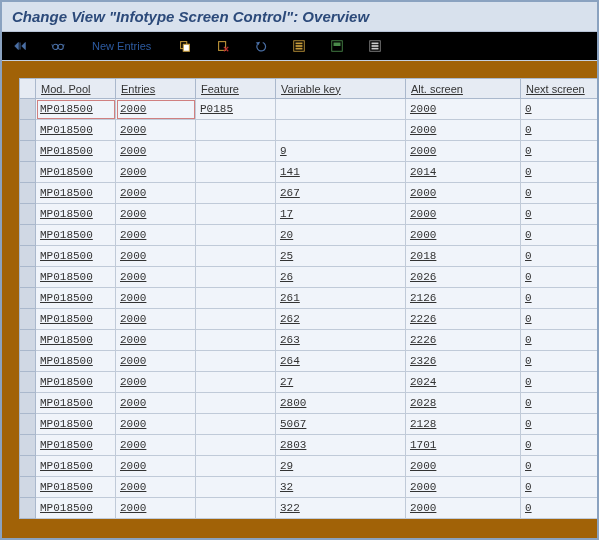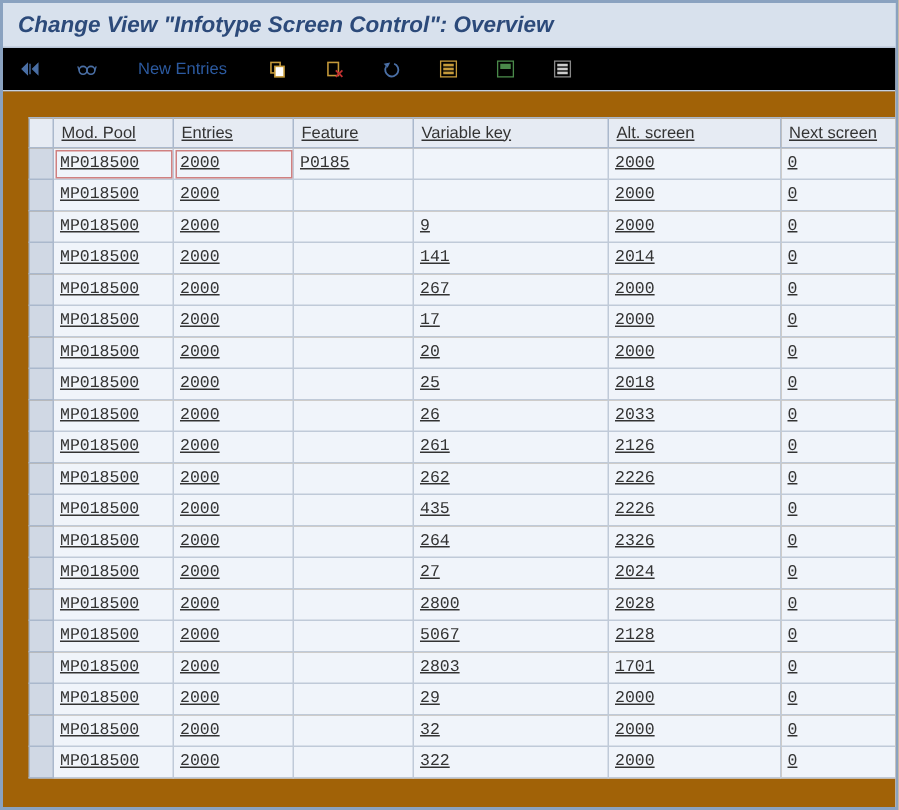--- a/index.html
+++ b/index.html
@@ -264,21 +264,21 @@
             <td class="cell nofocus">25</td>
             <td class="cell nofocus">2018</td>
             <td class="cell nofocus">0</td>
           </tr>
           <tr>
             <td class="sel-cell"></td>
             <td class="cell nofocus">MP018500</td>
             <td class="cell nofocus">2000</td>
             <td class="cell nofocus"></td>
             <td class="cell nofocus">26</td>
-            <td class="cell nofocus">2033</td>
+            <td class="cell nofocus">2026</td>
             <td class="cell nofocus">0</td>
           </tr>
           <tr>
             <td class="sel-cell"></td>
             <td class="cell nofocus">MP018500</td>
             <td class="cell nofocus">2000</td>
             <td class="cell nofocus"></td>
             <td class="cell nofocus">261</td>
             <td class="cell nofocus">2126</td>
             <td class="cell nofocus">0</td>
@@ -290,21 +290,21 @@
             <td class="cell nofocus"></td>
             <td class="cell nofocus">262</td>
             <td class="cell nofocus">2226</td>
             <td class="cell nofocus">0</td>
           </tr>
           <tr>
             <td class="sel-cell"></td>
             <td class="cell nofocus">MP018500</td>
             <td class="cell nofocus">2000</td>
             <td class="cell nofocus"></td>
-            <td class="cell nofocus">435</td>
+            <td class="cell nofocus">263</td>
             <td class="cell nofocus">2226</td>
             <td class="cell nofocus">0</td>
           </tr>
           <tr>
             <td class="sel-cell"></td>
             <td class="cell nofocus">MP018500</td>
             <td class="cell nofocus">2000</td>
             <td class="cell nofocus"></td>
             <td class="cell nofocus">264</td>
             <td class="cell nofocus">2326</td>

